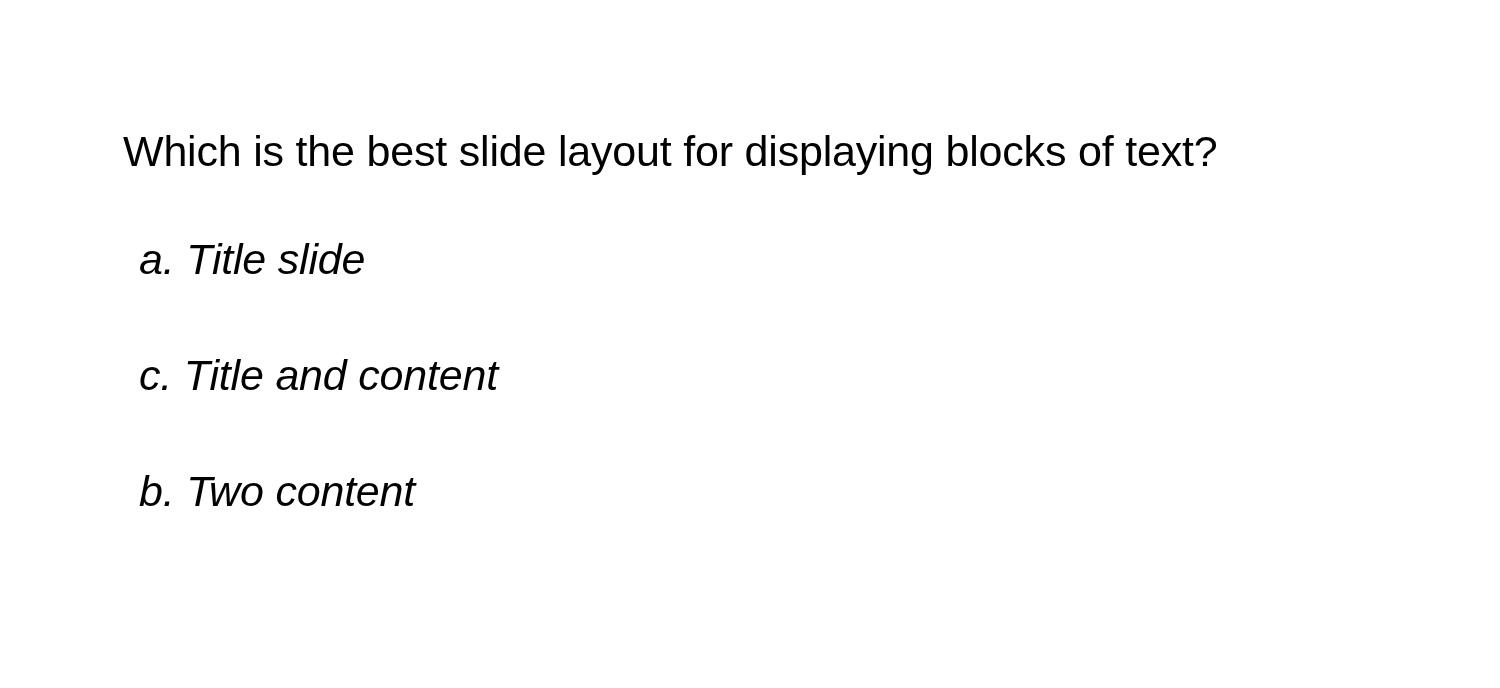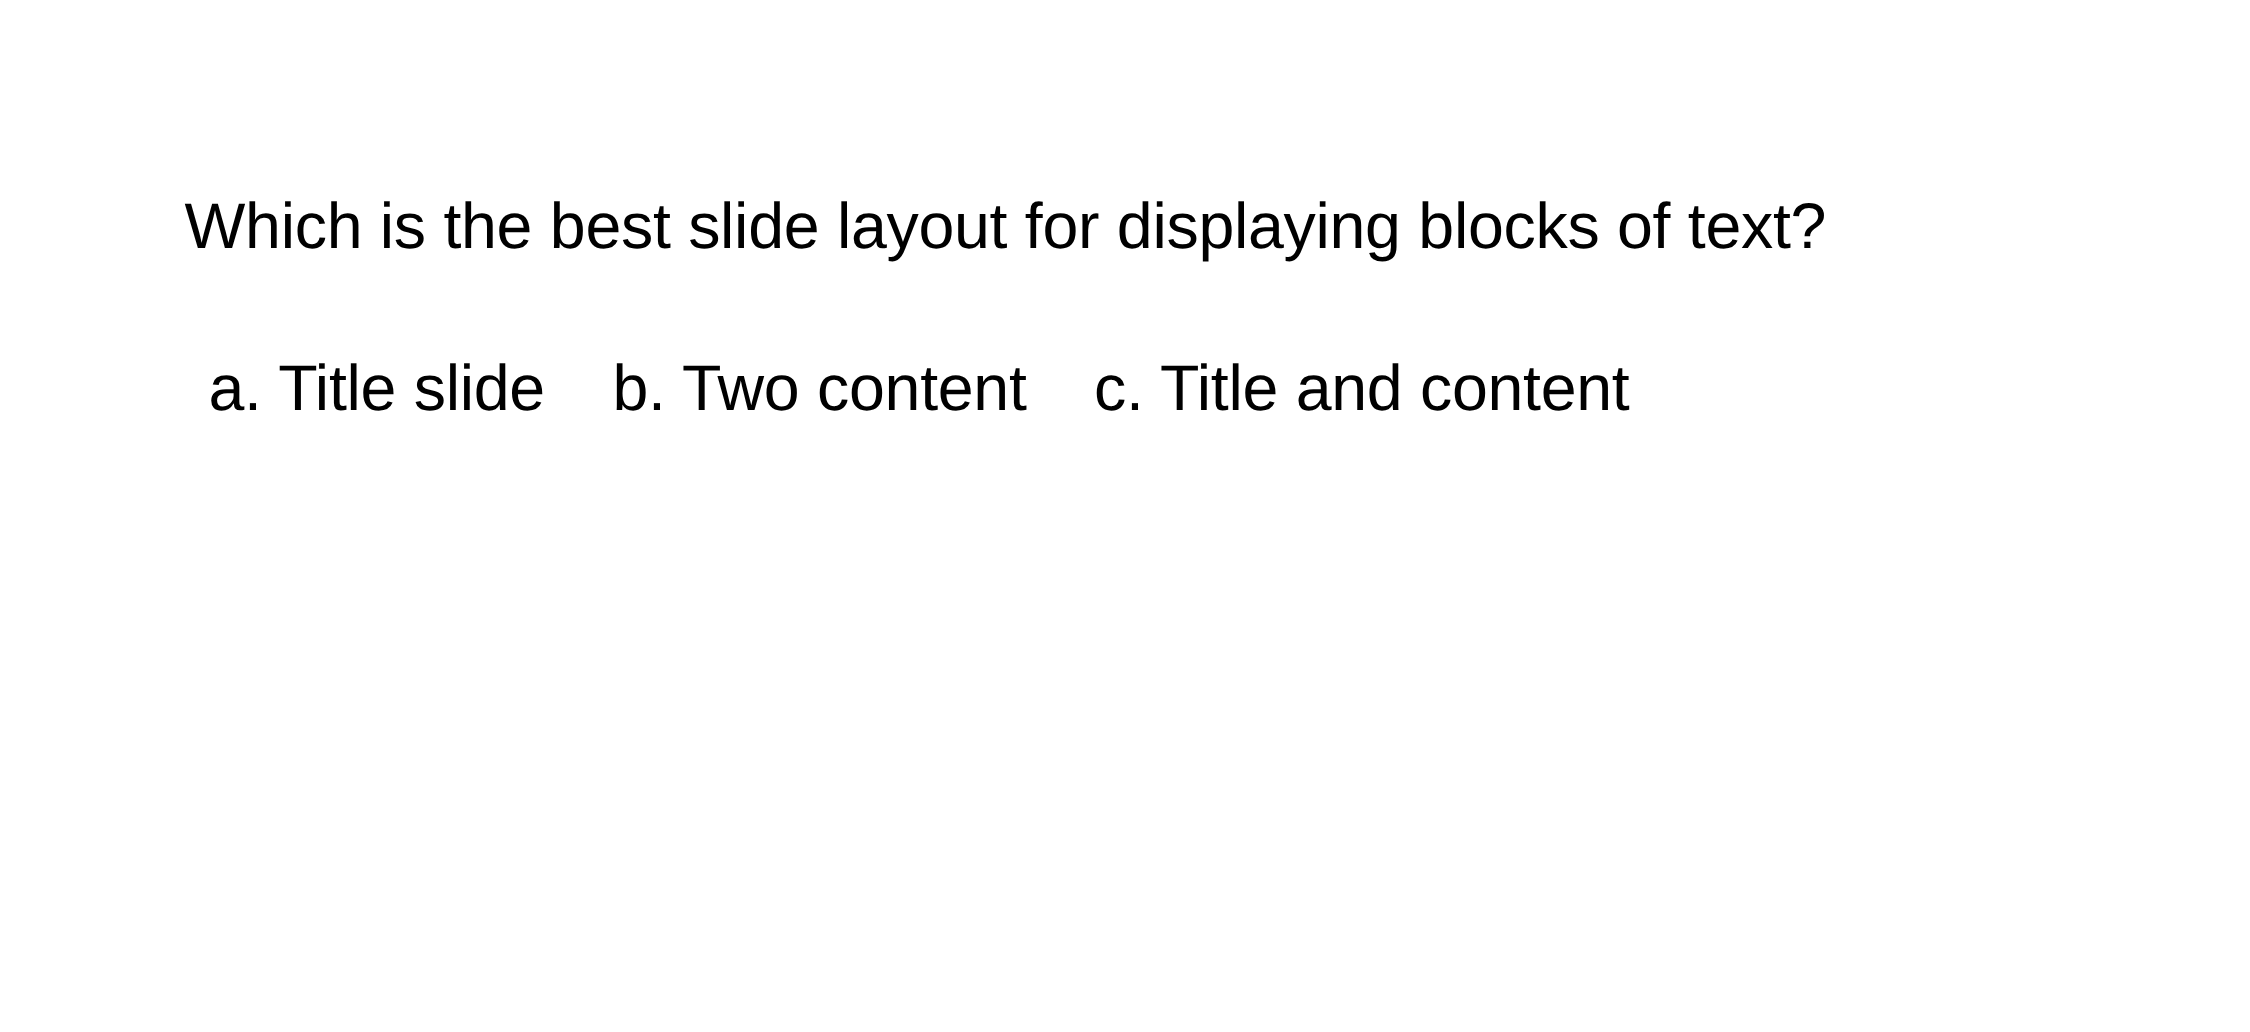--- a/index.html
+++ b/index.html
@@ -17,32 +17,33 @@
     }
     .question-text {
       font-size: 43px;
       line-height: 1.55;
       font-weight: 400;
       margin-bottom: 28px;
       letter-spacing: -0.2px;
     }
     .options {
       display: flex;
-      flex-direction: row;
-      gap: 13px;
+      flex-direction: column;
+      gap: 24px;
+      font-style: italic;
     }
     .option {
       font-size: 43px;
       line-height: 1.4;
       font-weight: 400;
       letter-spacing: -0.2px;
     }
   </style>
 </head>
 <body>
 
 <div class="question-text">Which is the best slide layout for displaying blocks of text?</div>
 
 <div class="options">
   <div class="option">a. Title slide</div>
+  <div class="option">c. Title and content</div>
   <div class="option">b. Two content</div>
-  <div class="option">c. Title and content</div>
 </div>
 
 </body></html>

